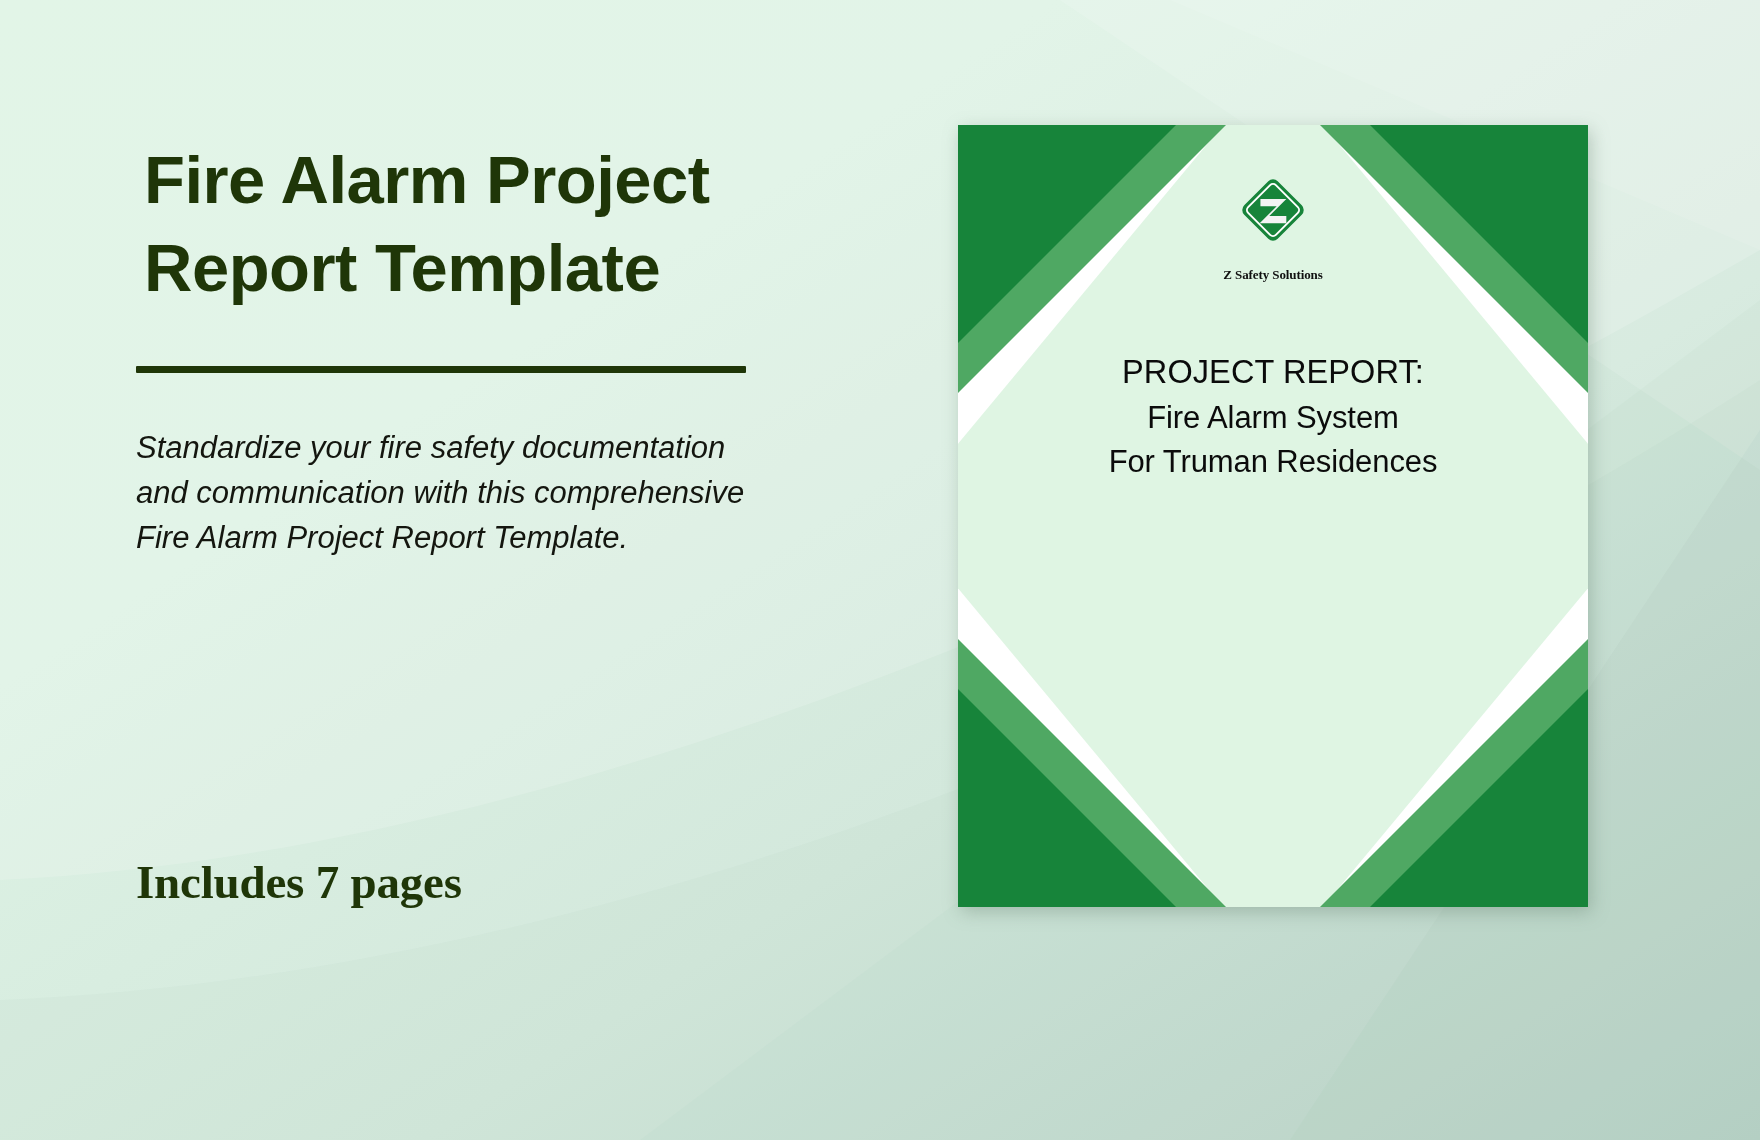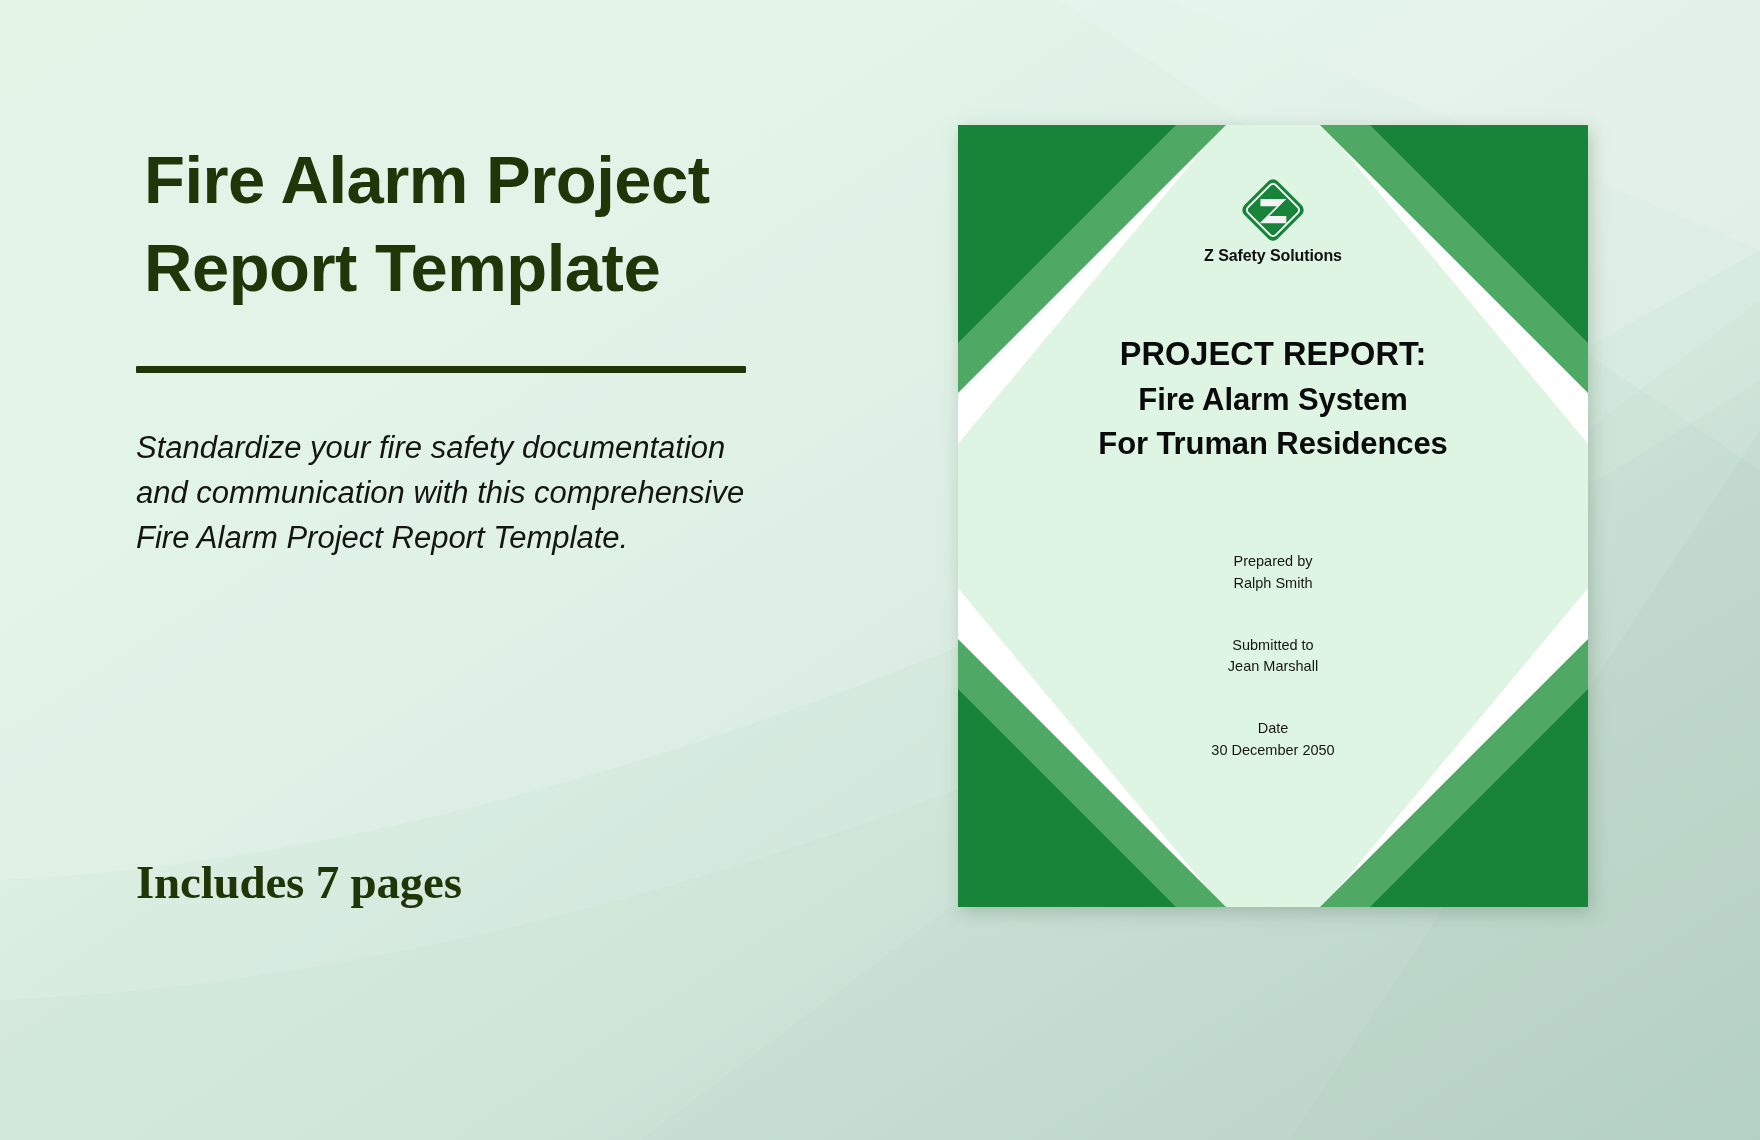--- a/index.html
+++ b/index.html
@@ -118,34 +118,34 @@
     display: flex;
     flex-direction: column;
     align-items: center;
   }
   .logo-mark {
     width: 74px;
     height: 74px;
   }
   .logo-mark svg { display: block; width: 100%; height: 100%; }
   .brand-name {
-    margin-top: 0;
-    font-family: Liberation Sans, sans-serif;
+    margin-top: 20px;
+    font-family: Liberation Serif, serif;
     font-weight: 700;
-    font-size: 16px;
+    font-size: 13px;
     letter-spacing: -0.1px;
     color: #101010;
   }
 
   
   .doc-title {
     margin-top: 66px;
     text-align: center;
     font-family: "Liberation Sans", sans-serif;
-    font-weight: 700;
+    font-weight: 400;
     color: #0b0b0b;
     line-height: 1.44;
   }
   .doc-title .t-lead {
     display: block;
     font-size: 32.5px;
     letter-spacing: 0.1px;
   }
   .doc-title .t-line {
     display: block;
@@ -237,32 +237,18 @@
           </div>
           <div class="brand-name">Z Safety Solutions</div>
         </div>
 
         <div class="doc-title">
           <span class="t-lead">PROJECT REPORT:</span>
           <span class="t-line">Fire Alarm System</span>
           <span class="t-line">For Truman Residences</span>
         </div>
 
-        <div class="doc-meta">
-          <div class="meta-group">
-            <span class="meta-label">Prepared by</span>
-            <span class="meta-value">Ralph Smith</span>
-          </div>
-          <div class="meta-group">
-            <span class="meta-label">Submitted to</span>
-            <span class="meta-value">Jean Marshall</span>
-          </div>
-          <div class="meta-group">
-            <span class="meta-label">Date</span>
-            <span class="meta-value">30 December 2050</span>
-          </div>
-        </div>
 
       </div>
     </div>
   </div>
 
 </div>
 
 </body></html>

